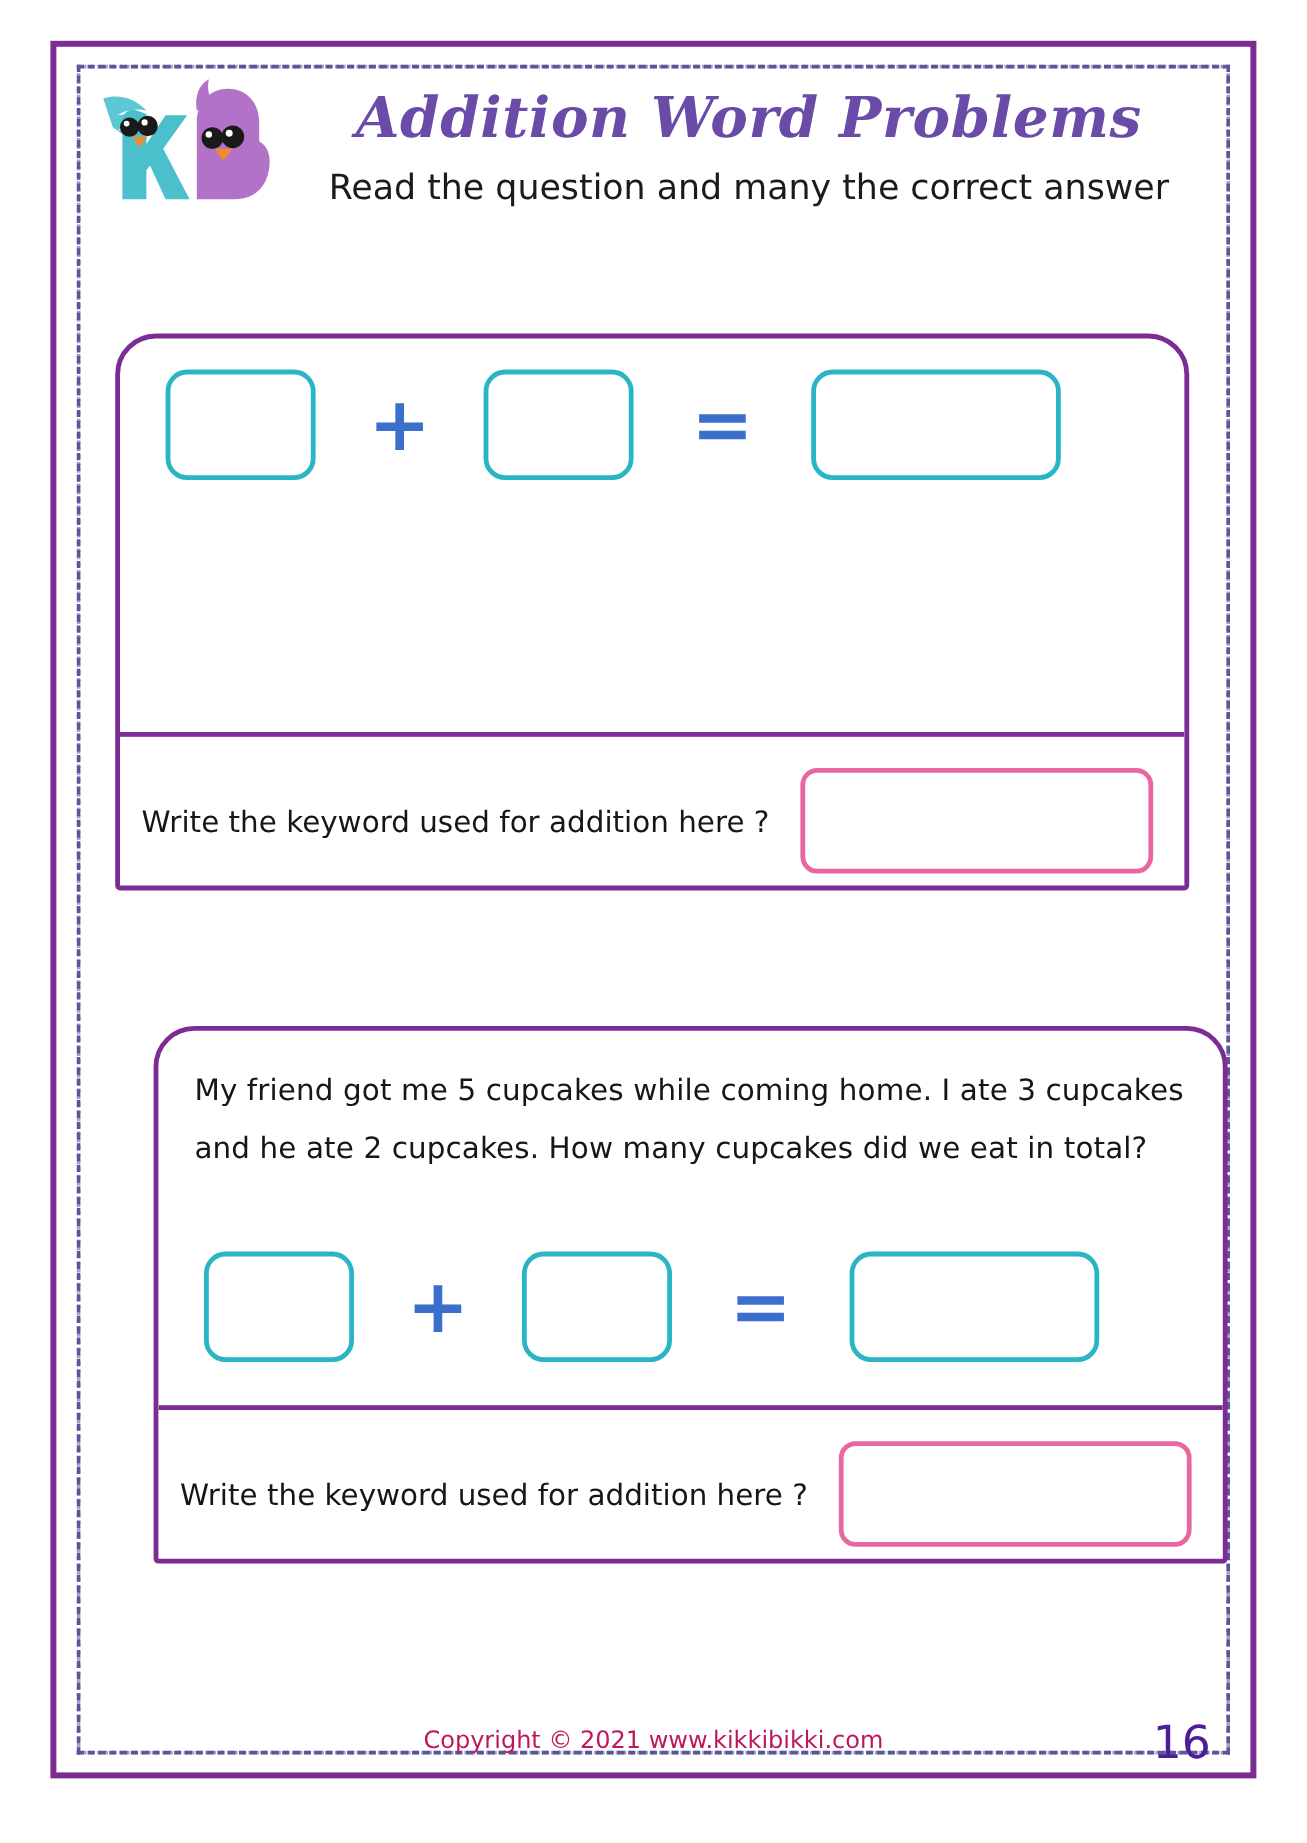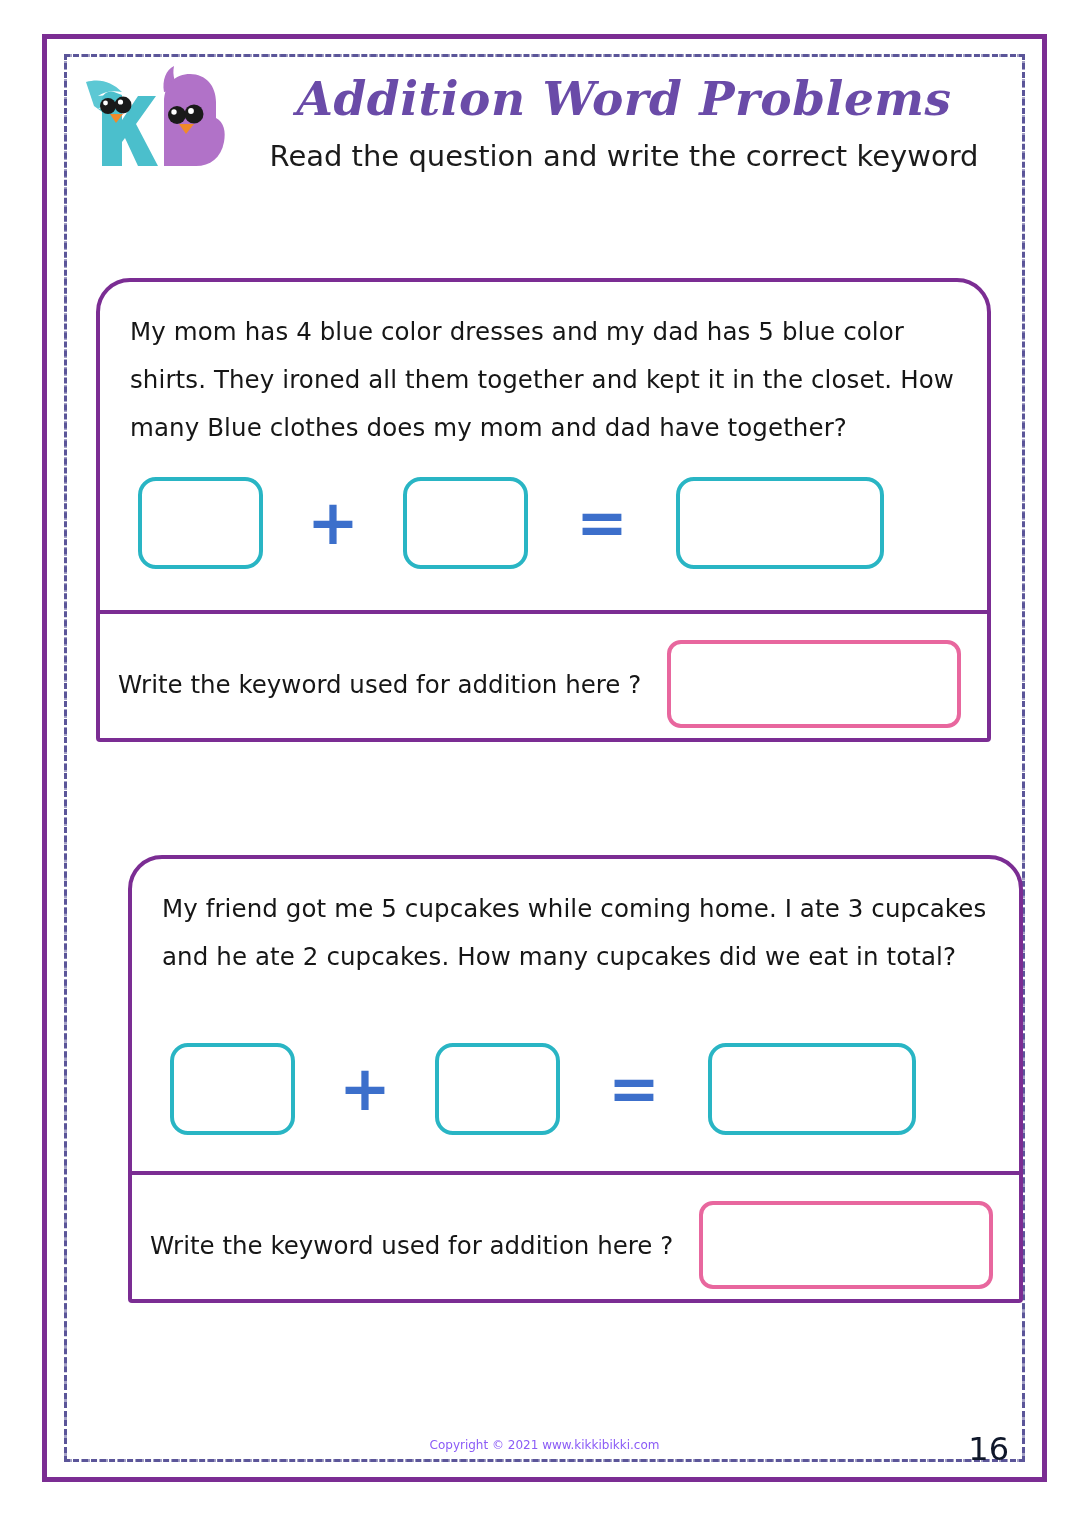--- a/index.html
+++ b/index.html
@@ -178,30 +178,30 @@
     left: 64px;
     bottom: 62px;
     width: 961px;
     height: 40px;
   }
   .copyright {
     position: absolute;
     left: 50%;
     transform: translateX(-50%);
     top: 4px;
-    font-size: 12px;
-    color: #8b5cf6;
+    font-size: 20px;
+    color: #be185d;
     white-space: nowrap;
   }
   .page-number {
     position: absolute;
     right: 16px;
     top: -4px;
-    font-size: 32px;
-    color: #0f172a;
+    font-size: 38px;
+    color: #4c1d95;
   }
 </style>
 </head>
 <body>
 
 <div class="page">
 
   <div class="outer-frame"></div>
   <div class="inner-frame"></div>
 
@@ -234,27 +234,26 @@
         <ellipse cx="116" cy="52" rx="9.5" ry="9.5" fill="#1a1a1a"></ellipse>
         <circle cx="96" cy="50" r="2.7" fill="#ffffff"></circle>
         <circle cx="113" cy="49" r="2.9" fill="#ffffff"></circle>
 
         <path d="M101 62 L116 62 L108 72 Z" fill="#f08a2a"></path>
       </svg>
     </div>
 
     <div class="title-block">
       <div class="title">Addition Word Problems</div>
-      <div class="subtitle">Read the question and write the correct keyword</div>
+      <div class="subtitle">Read the question and many the correct answer</div>
     </div>
   </div>
 
   <div class="card" id="card-1">
 
-    <div class="question">My mom has 4 blue color dresses and my dad has 5 blue color shirts. They ironed all them together and kept it in the closet. How many Blue clothes does my mom and dad have together?</div>
 
     <div class="equation-row">
       <div class="ans-box box-small"></div>
       <div class="op op-plus">+</div>
       <div class="ans-box box-small"></div>
       <div class="op op-equal">=</div>
       <div class="ans-box box-wide"></div>
     </div>
 
     <div class="keyword-row">

